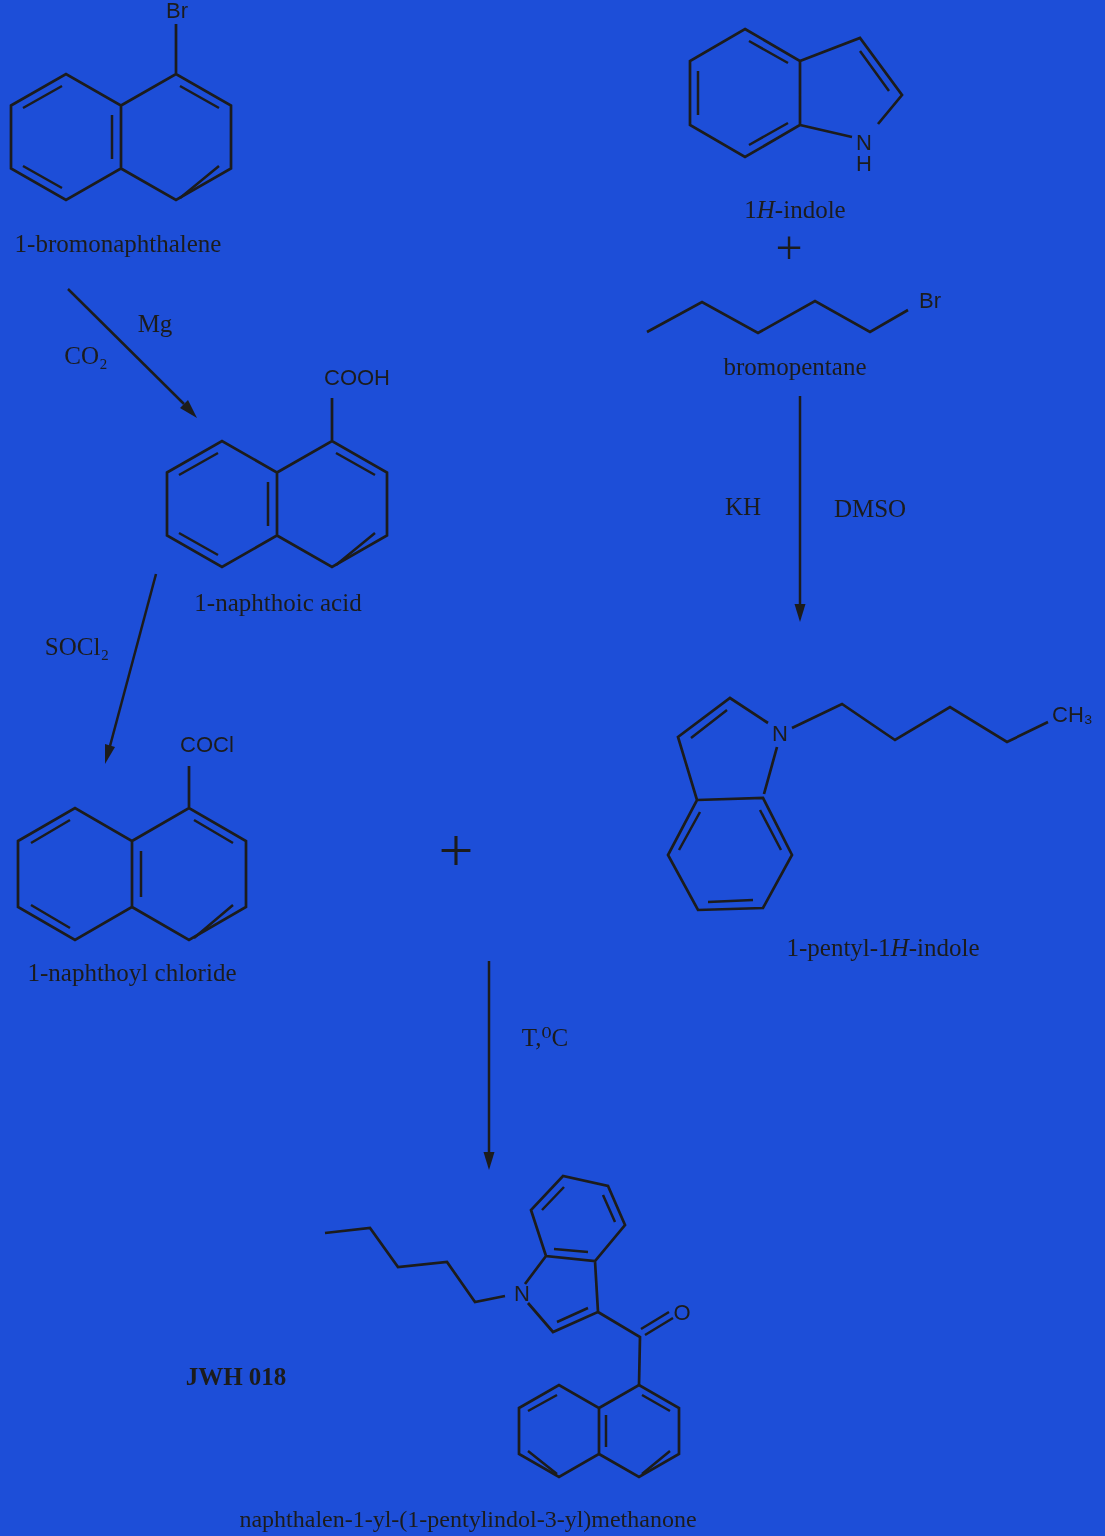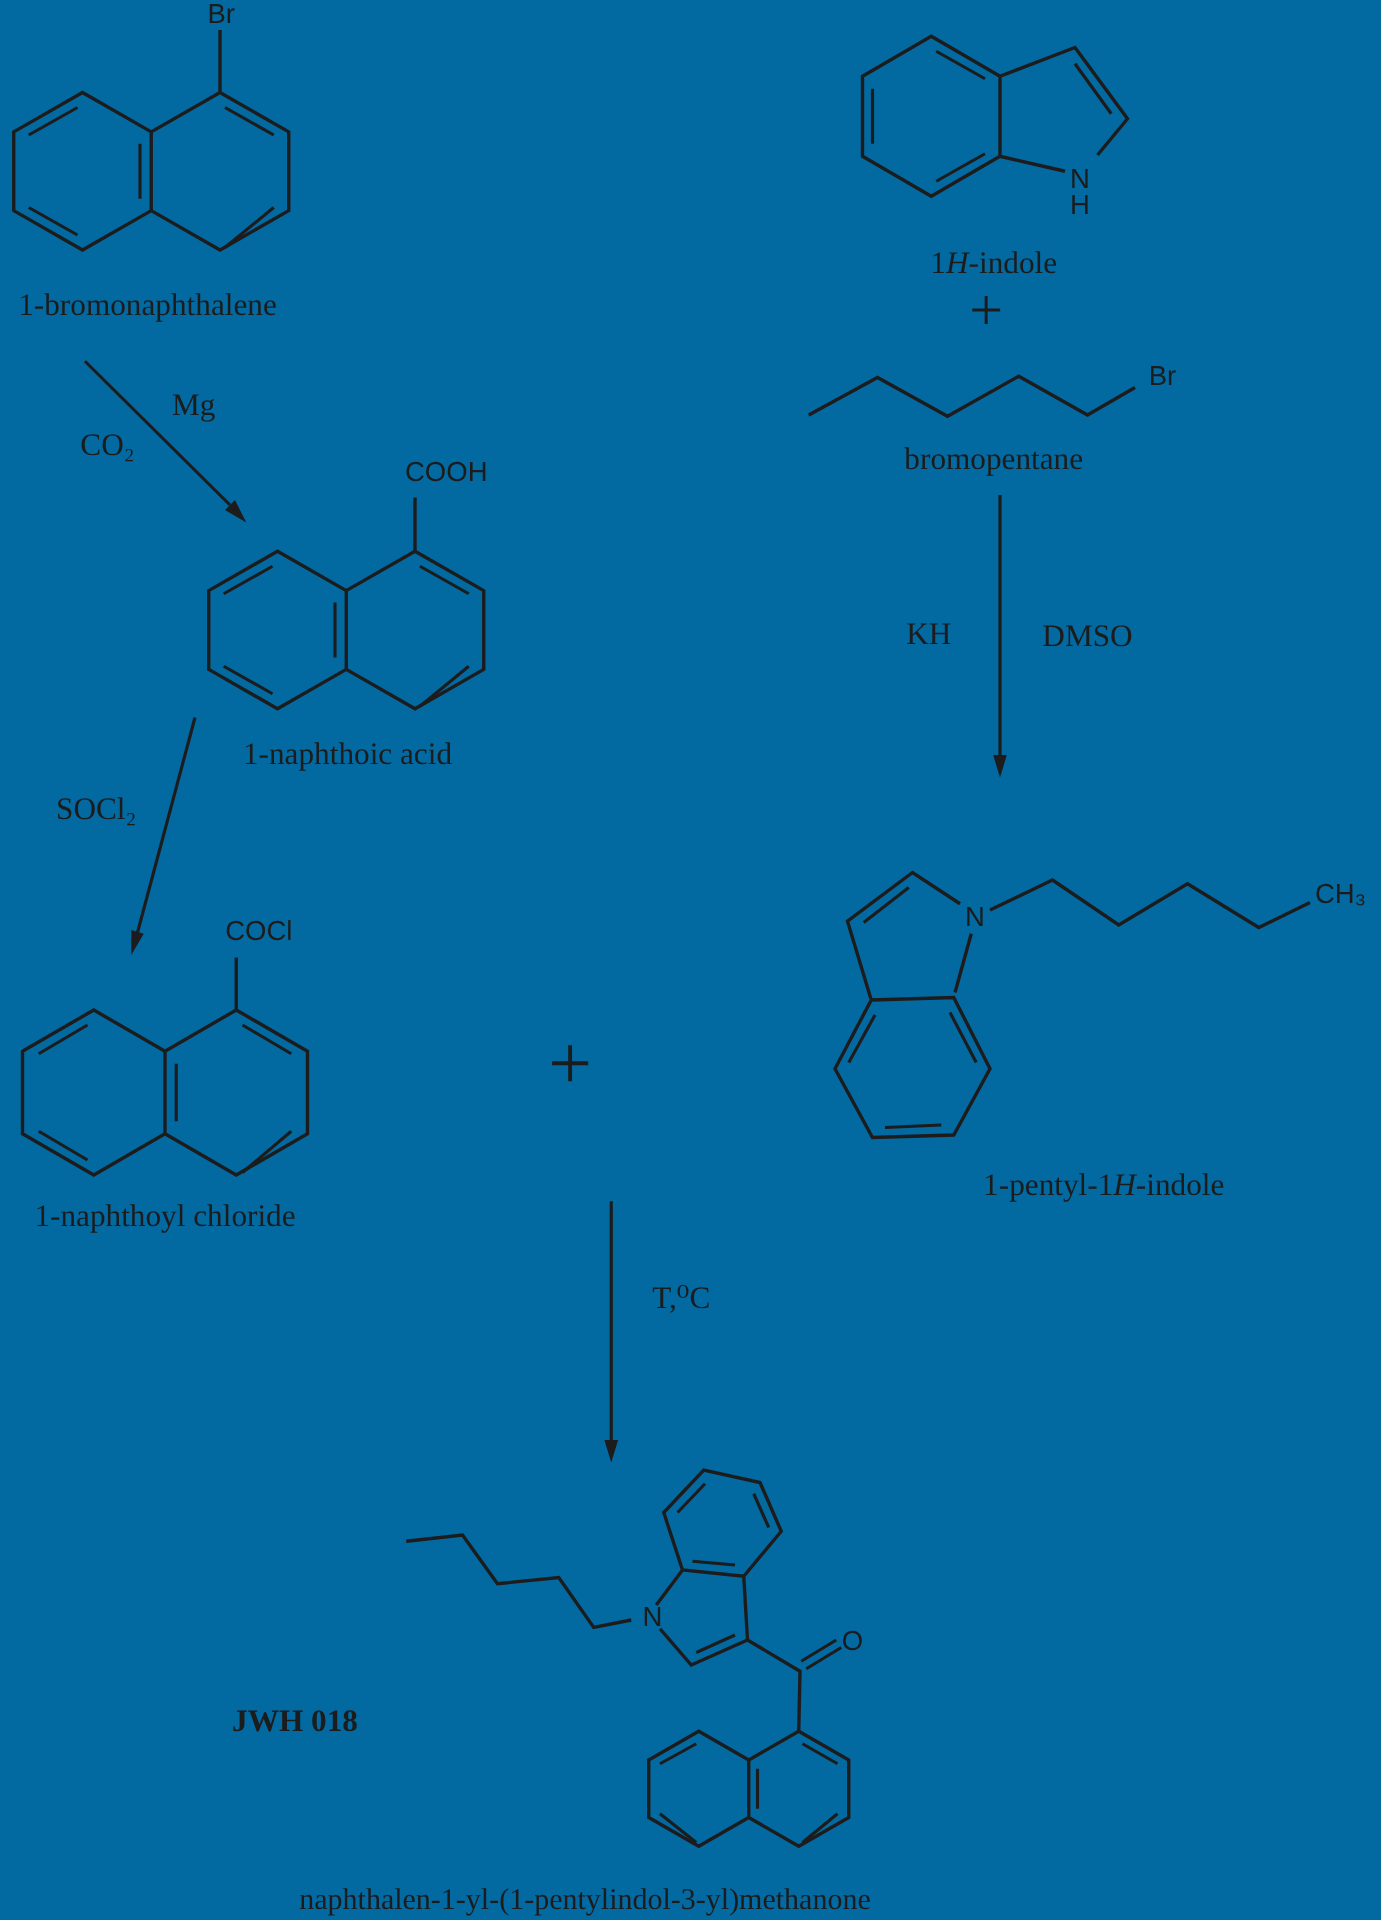--- a/index.html
+++ b/index.html
@@ -1,16 +1,16 @@
 <!DOCTYPE html>
 <html><head>
 <meta charset="utf-8">
 <style>
   html,body{margin:0;padding:0;background:#ffffff;}
-  #canvas{position:relative;width:1105px;height:1536px;background:#0369a1;overflow:hidden;}
+  #canvas{position:relative;width:1105px;height:1536px;background:#1d4ed8;overflow:hidden;}
   svg{display:block;}
   .bond{stroke:#1c1c1c;stroke-width:2.7;fill:none;stroke-linecap:butt;stroke-linejoin:miter;}
   .dbond{stroke:#1c1c1c;stroke-width:2.5;fill:none;stroke-linecap:butt;}
   .ashaft{stroke:#1c1c1c;stroke-width:2.5;fill:none;}
   .ahead{fill:#1c1c1c;stroke:none;}
   text{fill:#1c1c1c;}
   .serif{font-family:"Liberation Serif","DejaVu Serif",serif;}
   .sans{font-family:"Liberation Sans","DejaVu Sans",sans-serif;}
   .t25{font-size:25px;}
   .t24{font-size:24px;}

